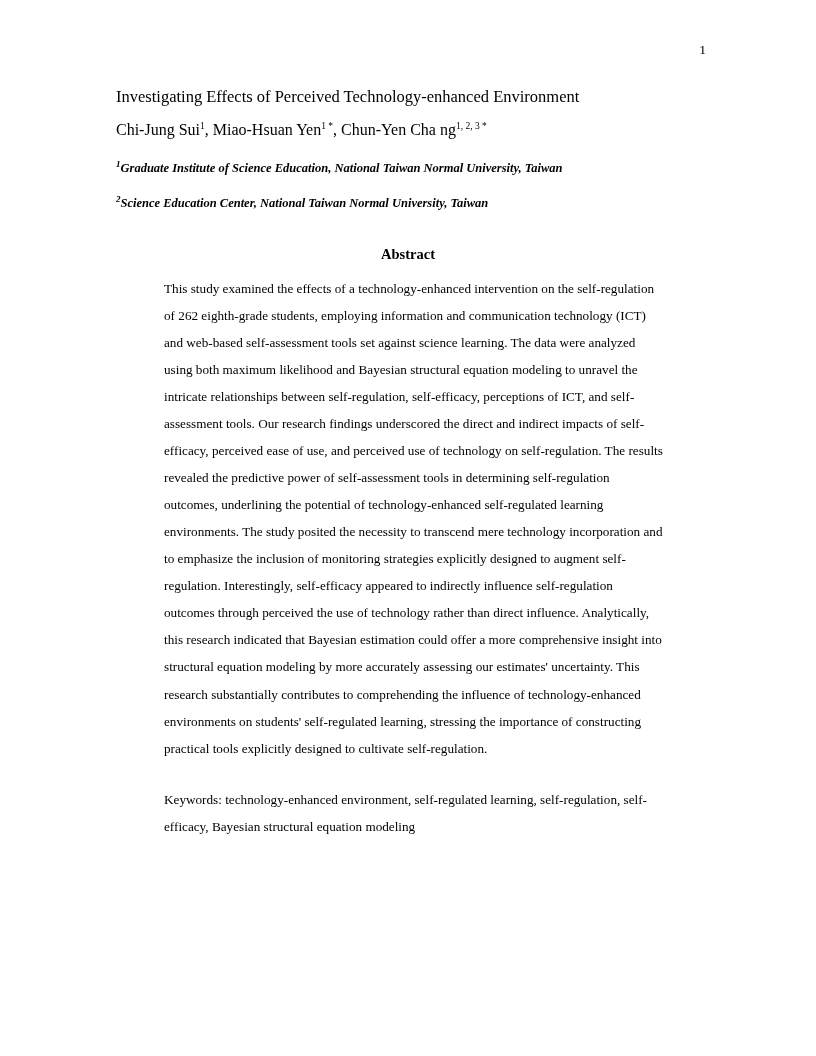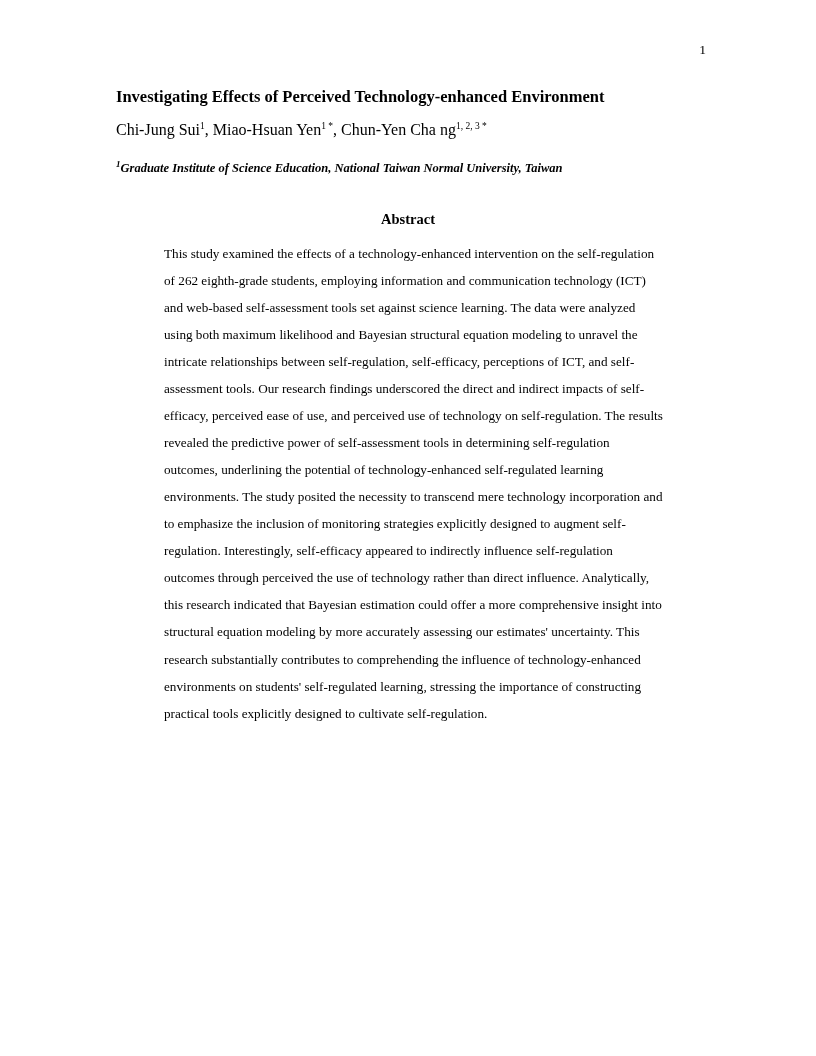--- a/index.html
+++ b/index.html
@@ -29,21 +29,21 @@
     font-family: "Liberation Serif", serif;
   }
   .content {
     position: absolute;
     left: 116px;
     top: 85px;
     width: 584px;
   }
   .title {
     font-size: 16.5px;
-    font-weight: bold;
+    font-weight: normal;
     line-height: 1.42;
     margin: 0 0 4px 0;
     font-family: "Liberation Serif", serif;
   }
   .authors {
     font-size: 16px;
     line-height: 1.3;
     margin: 12px 0 10px 0;
   }
   .authors sup {
@@ -97,21 +97,25 @@
     </h1>
 
     <div class="authors">
       <span>Chi-Jung Sui</span><sup>1</sup><span>, </span><span>Miao-Hsuan Yen</span><sup>1 *</sup><span>, </span><span>Chun-Yen Cha ng</span><sup>1, 2, 3 *</sup>
     </div>
 
     <div class="affil">
       <sup>1</sup><span>Graduate Institute of Science Education, National Taiwan Normal University, Taiwan</span>
     </div>
 
+    <div class="affil">
+      <sup>2</sup><span>Science Education Center, National Taiwan Normal University, Taiwan</span>
+    </div>
 
 
     <div class="abstract-heading">Abstract</div>
 
     <p class="abstract-body">This study examined the effects of a technology-enhanced intervention on the self-regulation of 262 eighth-grade students, employing information and communication technology (ICT) and web-based self-assessment tools set against science learning. The data were analyzed using both maximum likelihood and Bayesian structural equation modeling to unravel the intricate relationships between self-regulation, self-efficacy, perceptions of ICT, and self-assessment tools. Our research findings underscored the direct and indirect impacts of self-efficacy, perceived ease of use, and perceived use of technology on self-regulation. The results revealed the predictive power of self-assessment tools in determining self-regulation outcomes, underlining the potential of technology-enhanced self-regulated learning environments. The study posited the necessity to transcend mere technology incorporation and to emphasize the inclusion of monitoring strategies explicitly designed to augment self-regulation. Interestingly, self-efficacy appeared to indirectly influence self-regulation outcomes through perceived the use of technology rather than direct influence. Analytically, this research indicated that Bayesian estimation could offer a more comprehensive insight into structural equation modeling by more accurately assessing our estimates' uncertainty. This research substantially contributes to comprehending the influence of technology-enhanced environments on students' self-regulated learning, stressing the importance of constructing practical tools explicitly designed to cultivate self-regulation.</p>
 
+    <p class="keywords">Keywords: technology-enhanced environment, self-regulated learning, self-regulation, self-efficacy, Bayesian structural equation modeling</p>
 
   </div>
 </div>
 
 </body></html>

